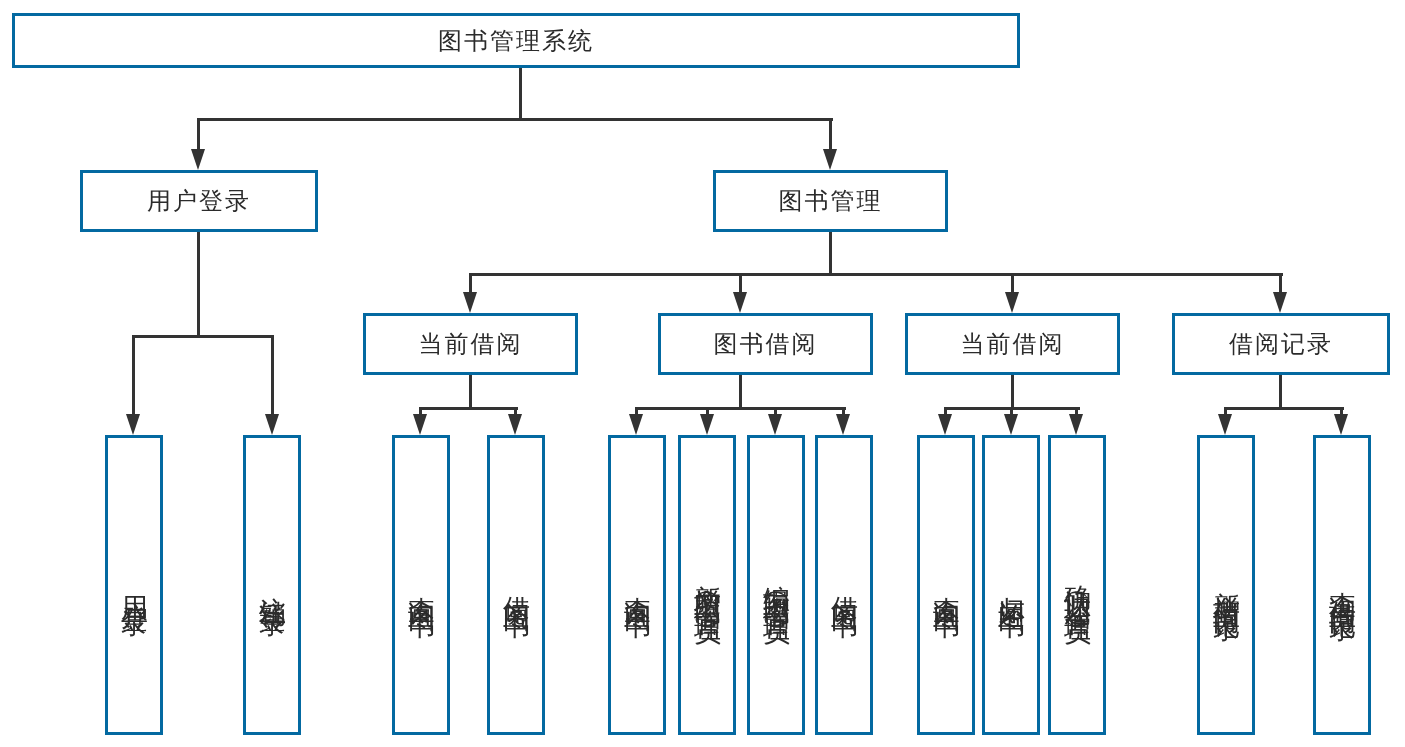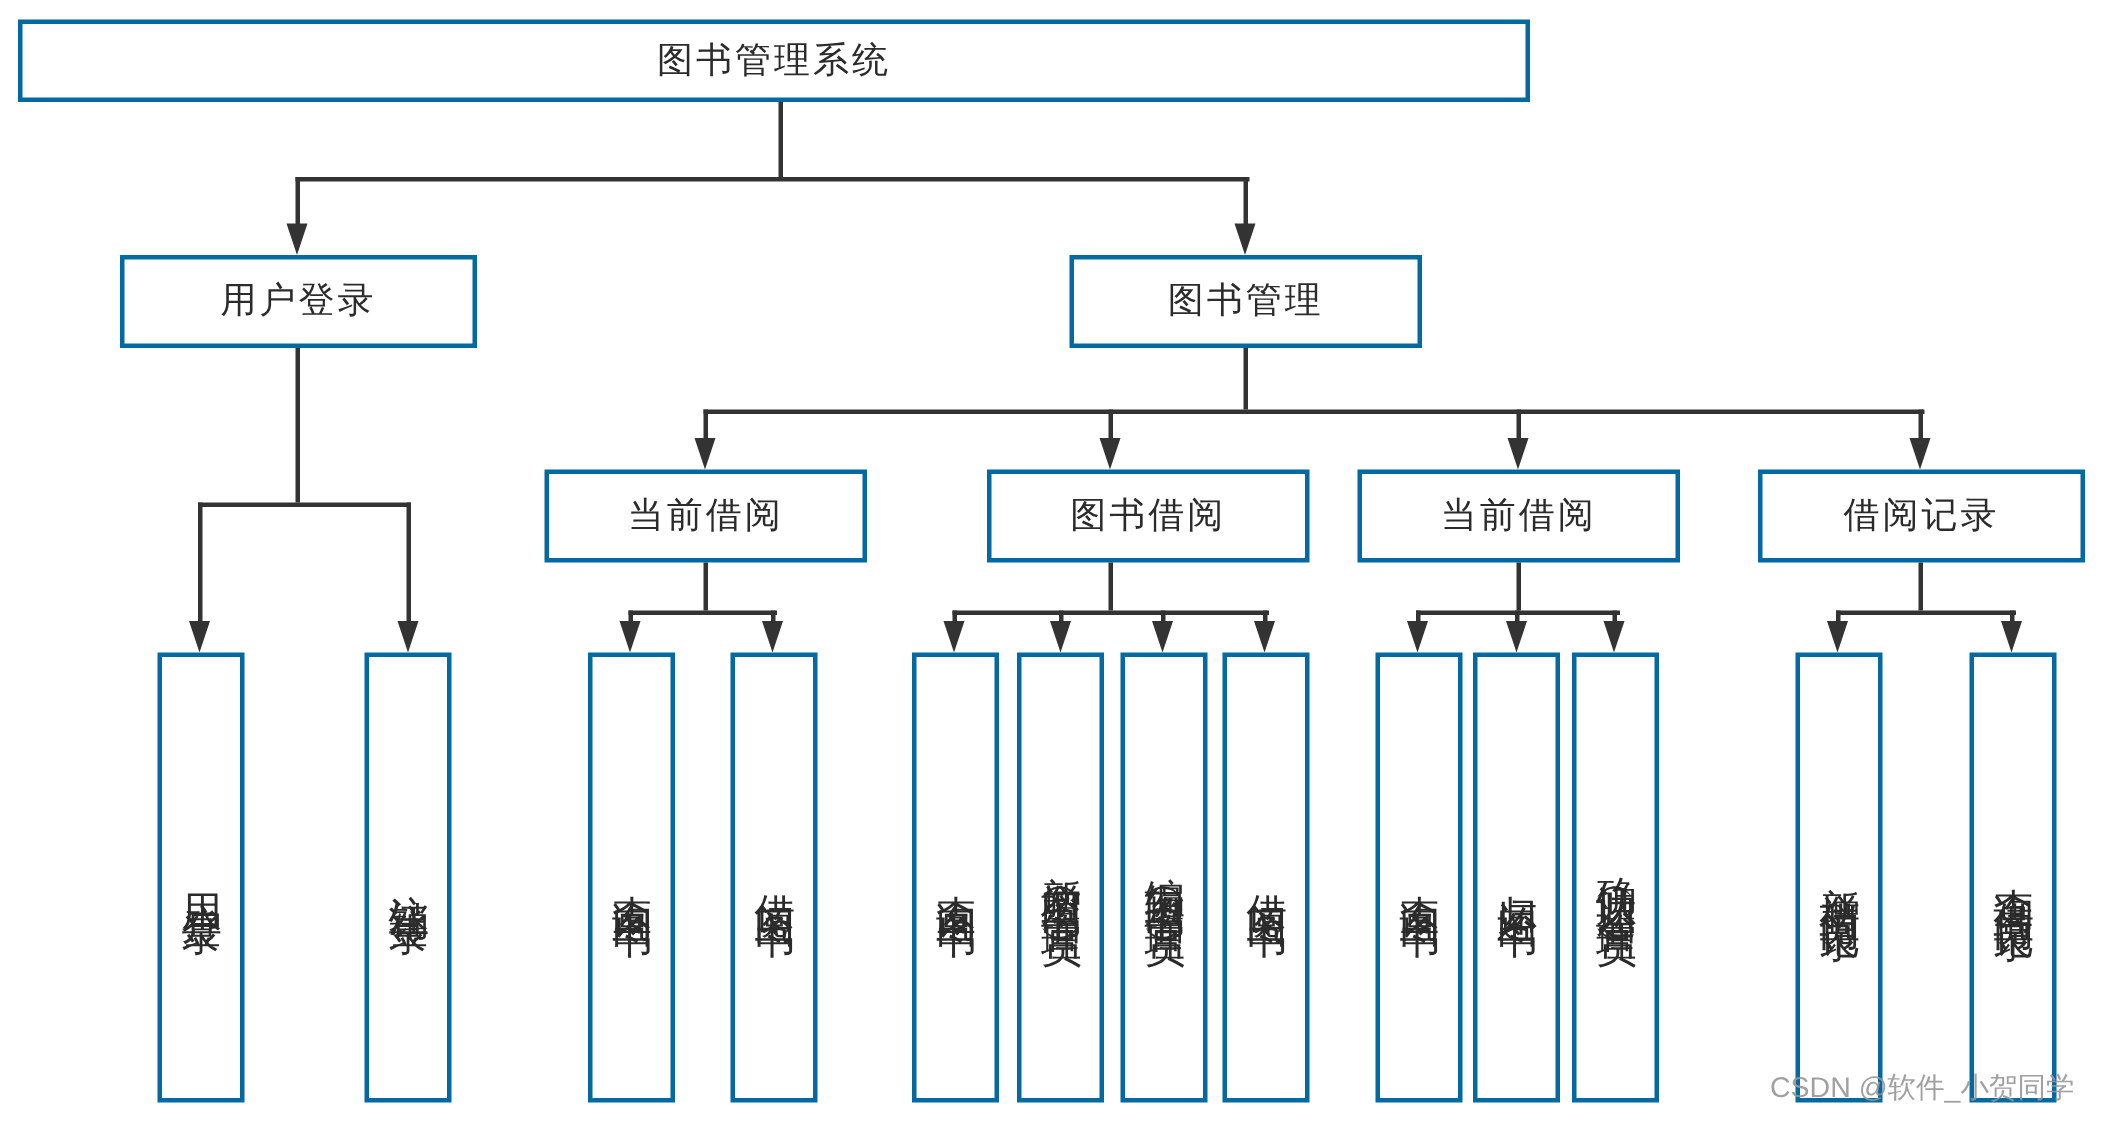--- a/index.html
+++ b/index.html
@@ -188,15 +188,14 @@
     <span>确认归还（管理员）</span>
   </div>
 
   <div class="box vbox" style="left:1197px; top:435px; width:58px; height:300px;">
     <span>新增借阅记录</span>
   </div>
   <div class="box vbox" style="left:1313px; top:435px; width:58px; height:300px;">
     <span>查询借阅记录</span>
   </div>
 
-  <div class="watermark">CSDN @软件_小贺同学</div>
 
 </div>
 
 </body></html>

